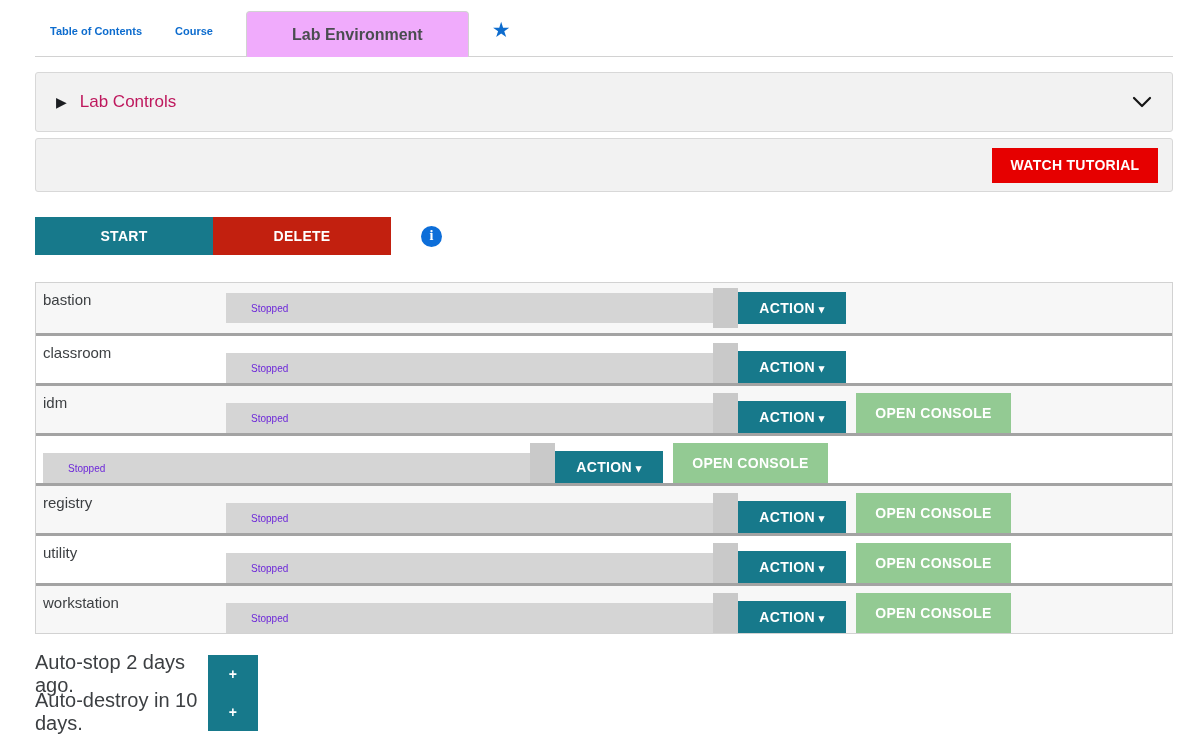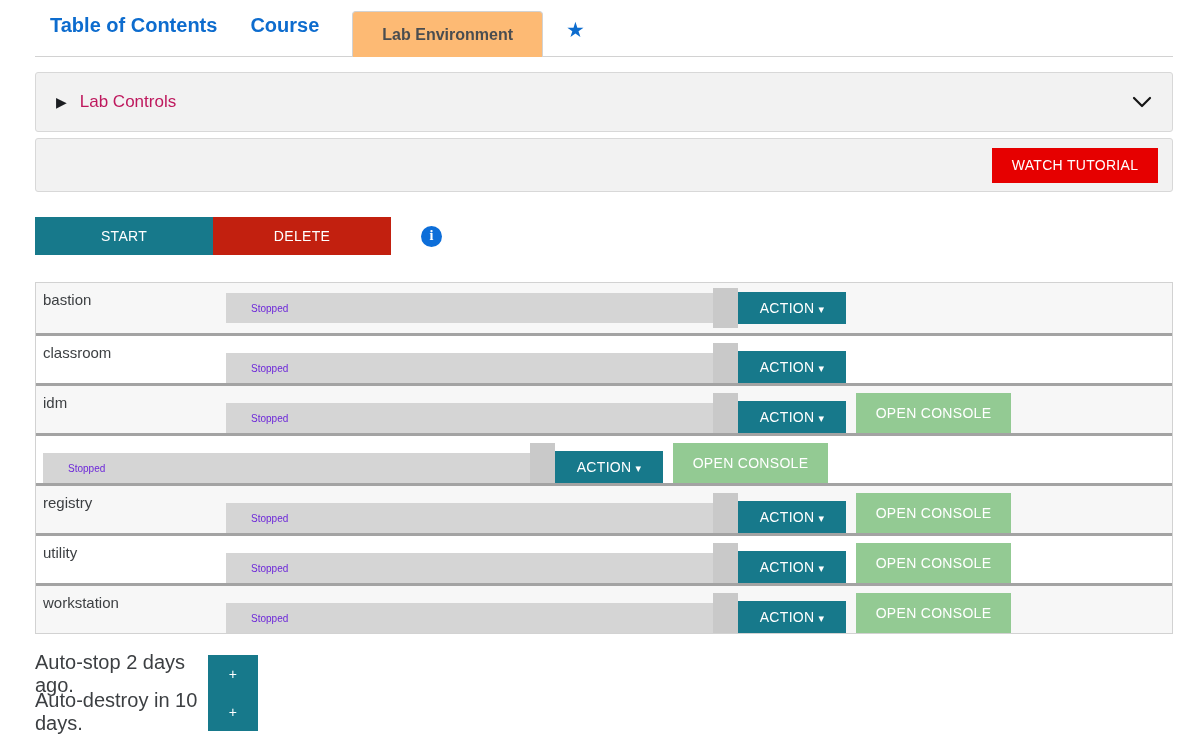--- a/index.html
+++ b/index.html
@@ -4,43 +4,43 @@
 <style>
   * { box-sizing: border-box; margin: 0; padding: 0; }
   html, body { width: 1184px; height: 740px; background: #ffffff;
     font-family: "Liberation Sans", sans-serif; color: #3c3f42; overflow: hidden; }
 
   .content { width: 1138px; margin-left: 35px; }
 
   
   .tabbar { display: flex; align-items: flex-end; height: 57px;
     border-bottom: 1px solid #d2d2d2; padding-left: 15px; }
-  .tab-link { font-size: 20px; font-weight: 700; color: #0d6cce;
+  .tab-link { font-size: 11px; font-weight: 700; color: #0d6cce;
     text-decoration: none; cursor: pointer; padding: 0 0 19px 0; margin-right: 33px; }
-  .tab-active { background: #fdba74; border: 1px solid #d2d2d2; border-bottom: none;
-    border-radius: 4px 4px 0 0; height: 46px; margin-bottom: -1px; padding: 0 29px;
+  .tab-active { background: #f0abfc; border: 1px solid #d2d2d2; border-bottom: none;
+    border-radius: 4px 4px 0 0; height: 46px; margin-bottom: -1px; padding: 0 45px;
     display: flex; align-items: center; font-size: 16px; font-weight: 700;
     color: #4a4d50; cursor: default; }
   .tab-star { color: #0d6cce; font-size: 21px; padding: 0 0 16px 0; margin-left: 23px;
     cursor: pointer; line-height: 1; }
 
   
   .panel { background: #f2f2f2; border: 1px solid #d8d8d8; border-radius: 3px;
     display: flex; align-items: center; }
   .panel-controls { margin-top: 15px; height: 60px; padding: 0 20px; cursor: pointer; }
   .tri-icon { color: #1b1d21; font-size: 14px; margin-right: 13px; line-height: 1; }
   .panel-title { font-size: 17px; color: #be185d; }
   .spacer { flex: 1; }
   .chevron-icon { display: inline-flex; cursor: pointer; }
   .panel-tutorial { margin-top: 6px; height: 54px; padding-right: 14px;
     justify-content: flex-end; }
 
   
   .btn { border: none; color: #ffffff; font-family: "Liberation Sans", sans-serif;
-    font-weight: 400; font-size: 14px; letter-spacing: 0.3px; cursor: pointer; }
+    font-weight: 700; font-size: 14px; letter-spacing: 0.3px; cursor: pointer; }
   .btn-watch { width: 166px; height: 35px; background: #e60000; }
   .ctrl-row { display: flex; align-items: center; margin-top: 25px; }
   .btn-delete { width: 178px; height: 38px; background: #c2200f; margin-right: 8px; }
   .btn-start  { width: 178px; height: 38px; background: #17798b; }
   .info-icon { width: 21px; height: 21px; border-radius: 50%; background: #0d6ed9;
     color: #ffffff; font-size: 14px; font-weight: 700; display: flex;
     align-items: center; justify-content: center; margin-left: 22px; cursor: pointer;
     font-family: "Liberation Serif", serif; }
 
   

